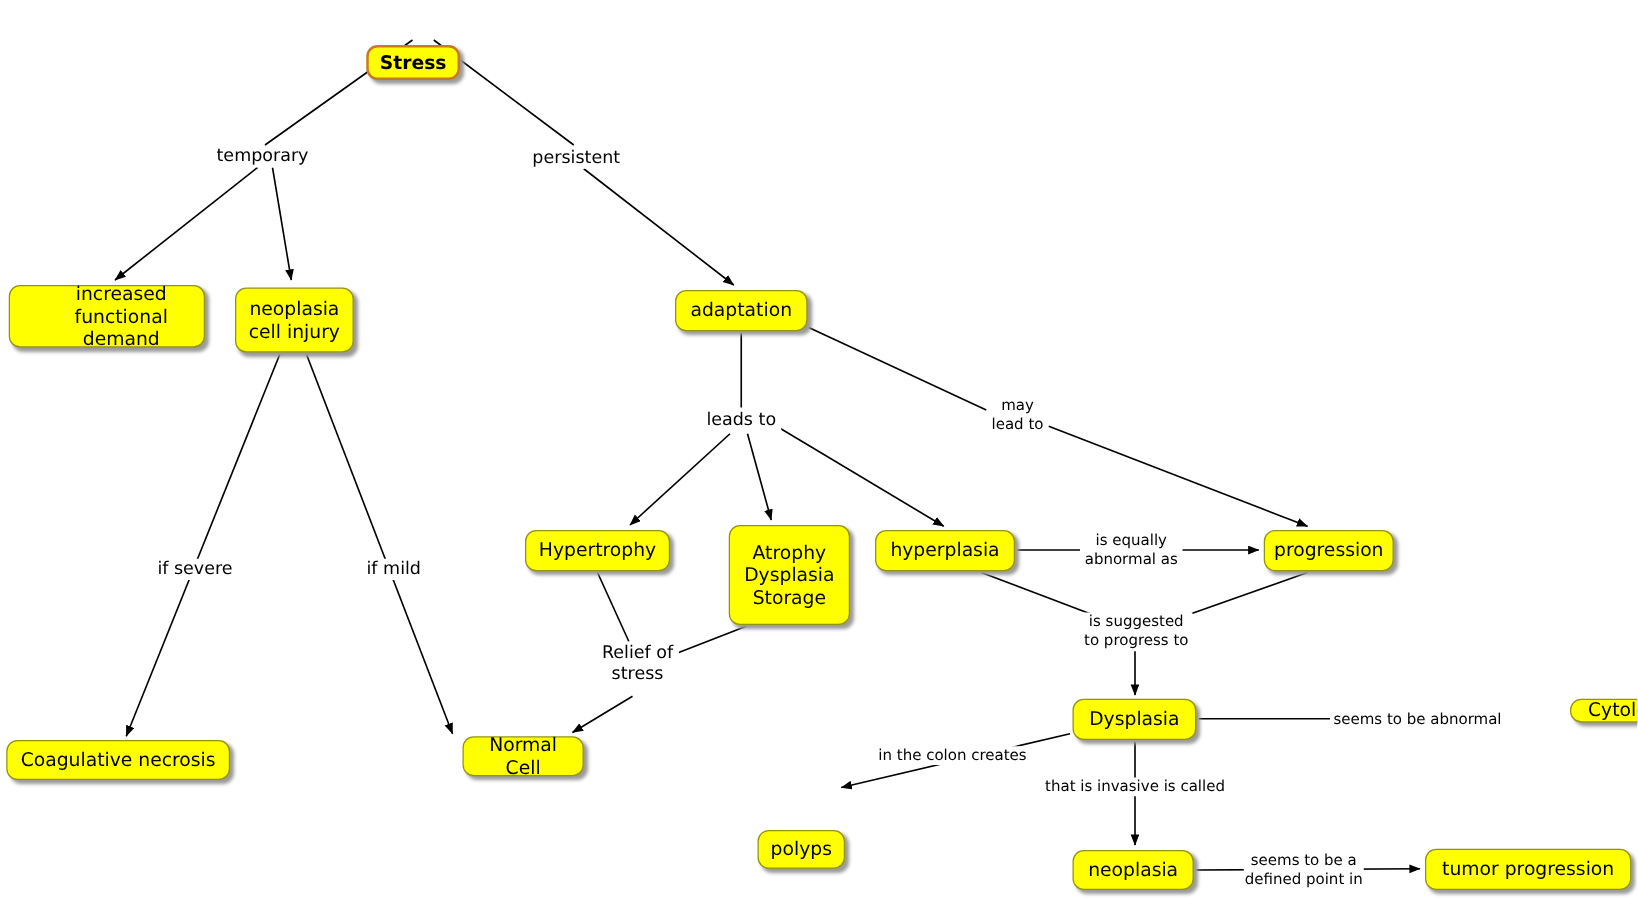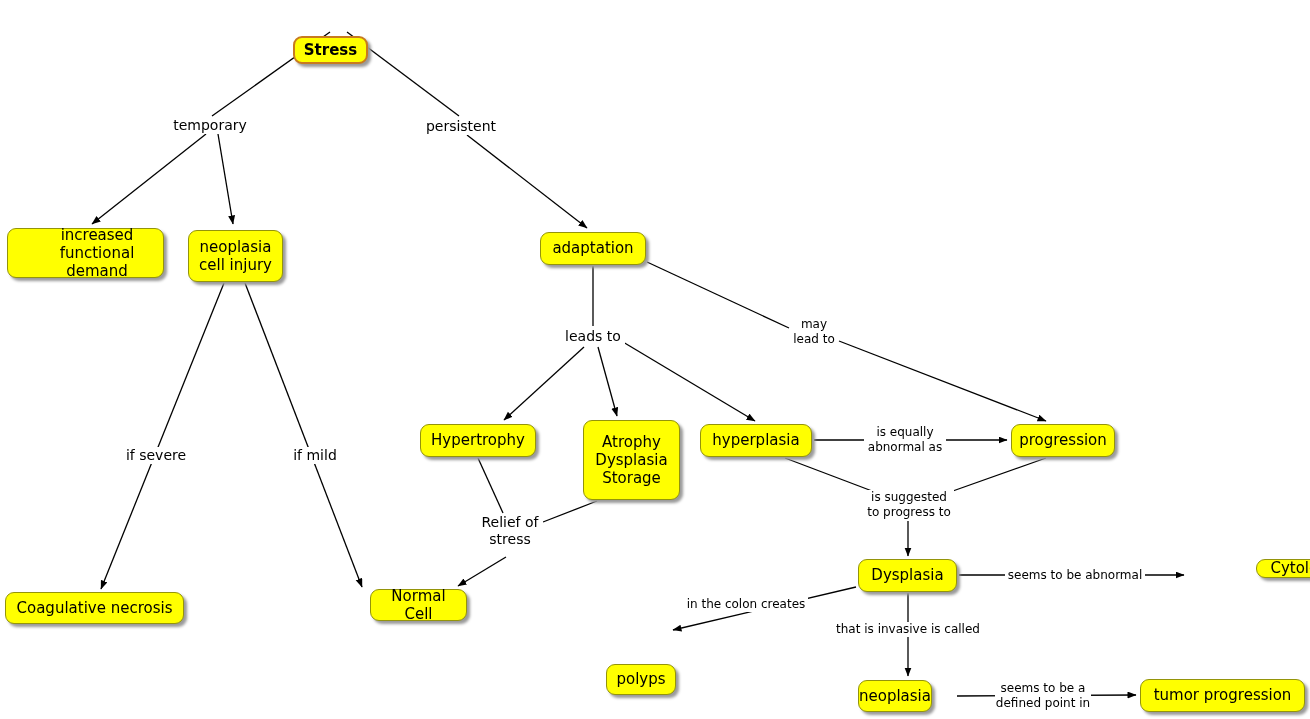--- a/index.html
+++ b/index.html
@@ -70,32 +70,32 @@
   <div class="node" style="left:7px;   top:228px; width:157px; height:50px;padding-left:28px;">increased functional demand</div>
   <div class="node" style="left:188px; top:230px; width:95px;  height:52px;">neoplasia cell injury</div>
   <div class="node" style="left:540px; top:232px; width:106px; height:33px;">adaptation</div>
   <div class="node" style="left:420px; top:424px; width:116px; height:33px;">Hypertrophy</div>
   <div class="node" style="left:583px; top:420px; width:97px;  height:80px;">Atrophy Dysplasia Storage</div>
   <div class="node" style="left:700px; top:424px; width:112px; height:33px;">hyperplasia</div>
   <div class="node" style="left:1011px;top:424px; width:104px; height:33px;">progression</div>
   <div class="node" style="left:858px; top:559px; width:99px;  height:33px;">Dysplasia</div>
   <div class="node" style="left:1256px;top:559px; width:95px;  height:19px;">Cytology</div>
   <div class="node" style="left:606px; top:632px; width:70px;  height:31px;margin-top:32px;">polyps</div>
-  <div class="node" style="left:858px; top:680px; width:74px;  height:32px;">neoplasia</div>
+  <div class="node" style="left:858px; top:680px; width:97px;  height:32px;">neoplasia</div>
   <div class="node" style="left:5px;   top:592px; width:179px; height:32px;">Coagulative necrosis</div>
   <div class="node" style="left:1140px;top:679px; width:165px; height:33px;">tumor progression</div>
   <div class="node" style="left:370px; top:589px; width:97px; height:32px;">Normal Cell</div>
 
   <div class="elabel lm" style="left:168px; top:117px; width:84px;">temporary</div>
   <div class="elabel lm" style="left:419px; top:118px; width:84px;">persistent</div>
   <div class="elabel lm" style="left:561px; top:328px; width:64px;">leads to</div>
   <div class="elabel ls" style="left:790px; top:317px; width:48px;">may lead to</div>
   <div class="elabel ls" style="left:866px; top:425px; width:78px;">is equally abnormal as</div>
   <div class="elabel ls" style="left:864px; top:490px; width:90px;">is suggested to progress to</div>
-  <div class="elabel ls" style="left:1005px;top:568px; width:140px;">seems to be abnormal</div>
-  <div class="elabel ls" style="left:684px; top:597px; width:124px;text-align:center;">in the colon creates</div>
+  <div class="elabel ls" style="left:1064px;top:568px; width:140px;">seems to be abnormal</div>
+  <div class="elabel ls" style="left:700px; top:597px; width:124px;text-align:center;">in the colon creates</div>
   <div class="elabel ls" style="left:834px; top:622px; width:148px;">that is invasive is called</div>
   <div class="elabel ls" style="left:995px; top:681px; width:96px;">seems to be a defined point in</div>
   <div class="elabel lm" style="left:125px; top:447px; width:62px;">if severe</div>
   <div class="elabel lm" style="left:289px; top:447px; width:52px;">if mild</div>
   <div class="elabel lm" style="left:477px; top:514px; width:66px;">Relief of stress</div>
 
 </div>
 
 </body></html>

